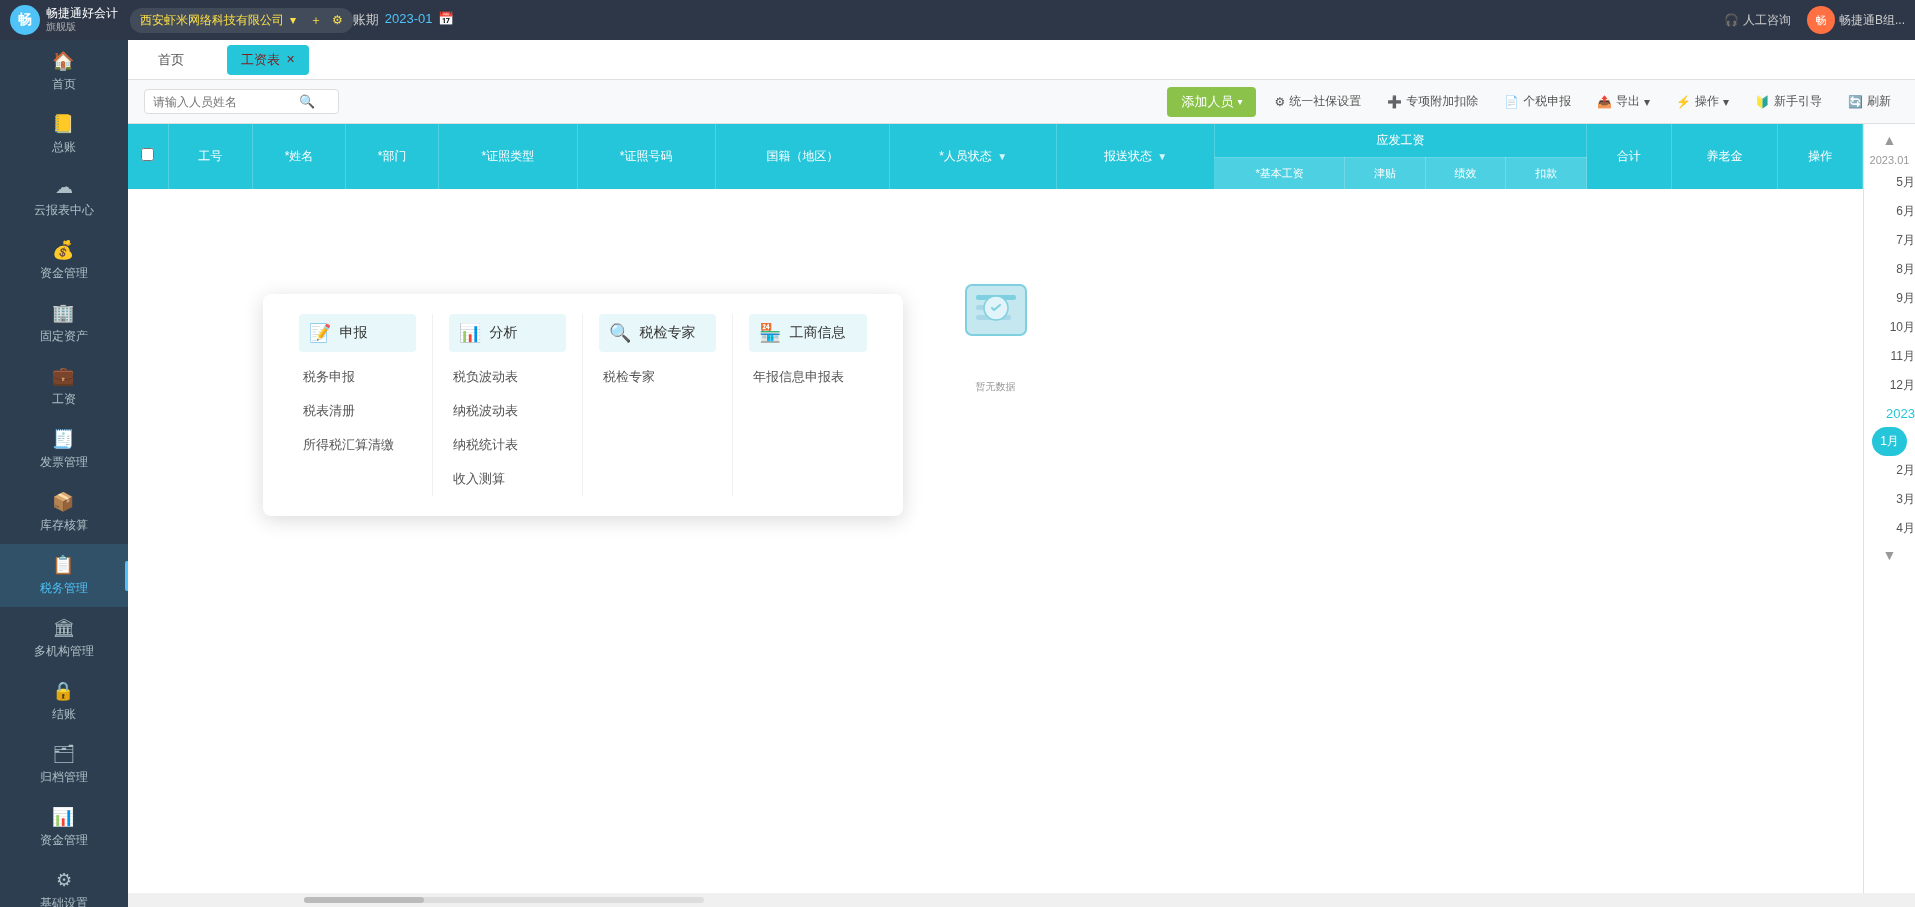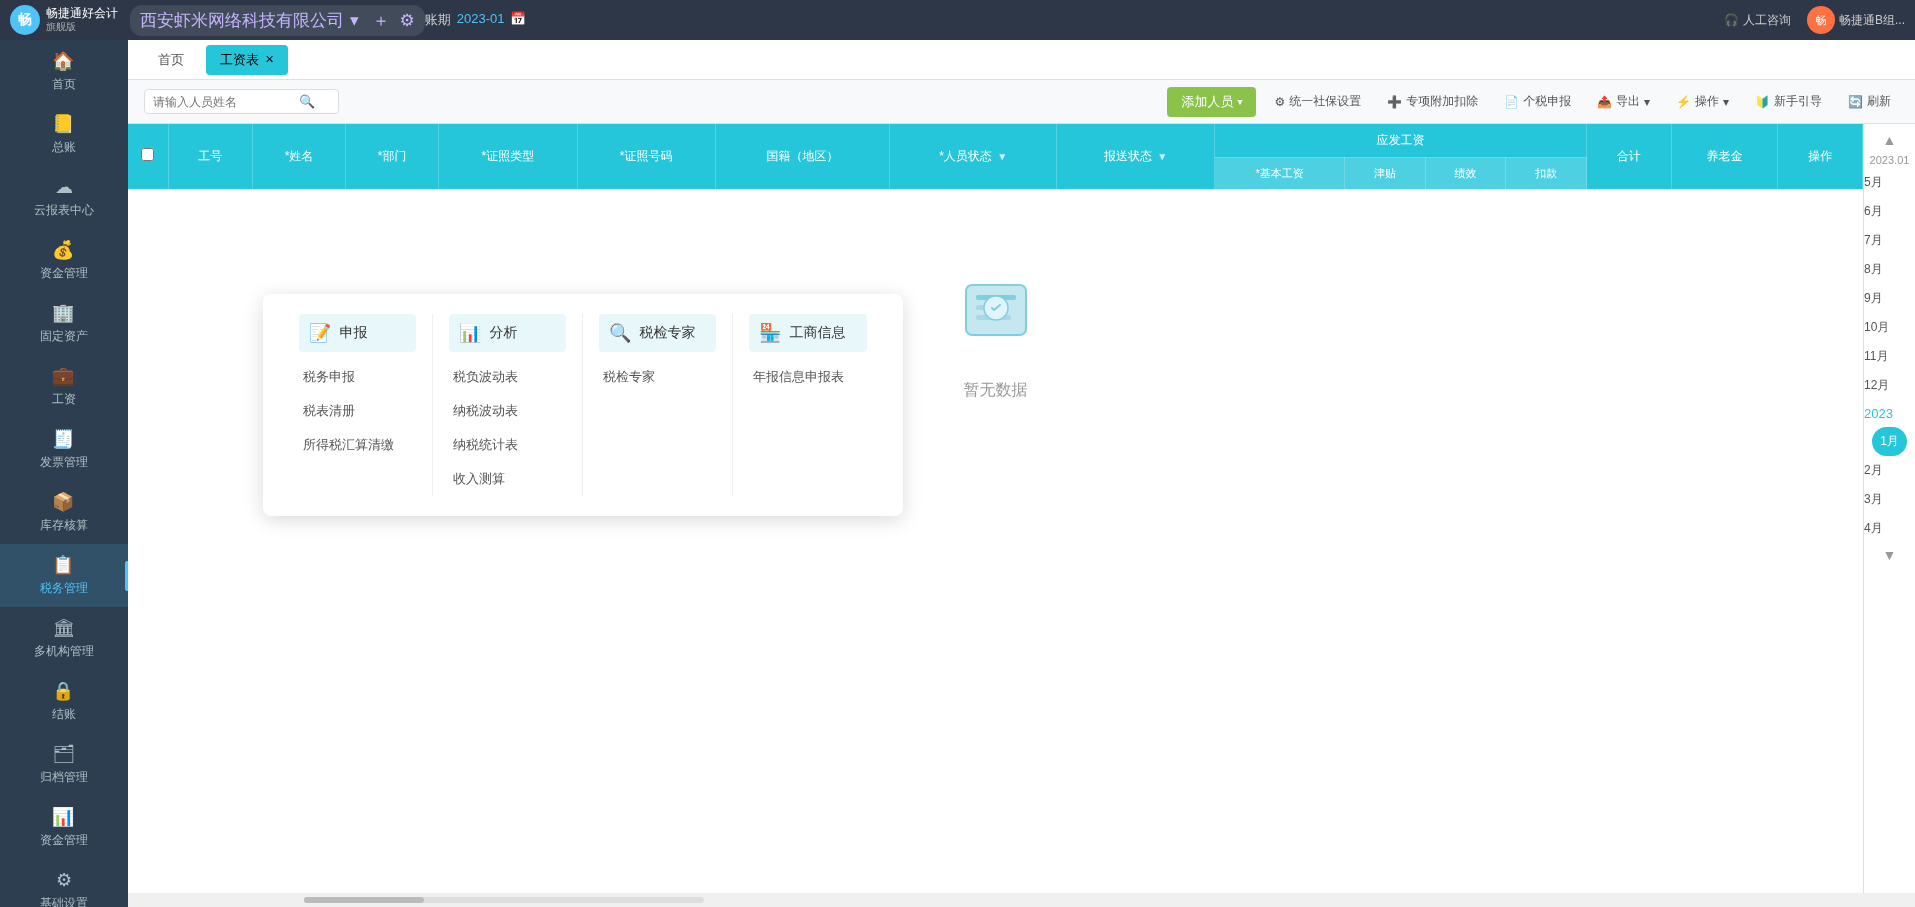--- a/index.html
+++ b/index.html
@@ -28,21 +28,21 @@
       border-radius: 50%;
       display: flex; align-items: center; justify-content: center;
       font-size: 14px; color: #fff; font-weight: bold;
     }
     .logo-text { font-size: 12px; line-height: 1.2; }
     .logo-sub { font-size: 10px; color: #aaa; }
     .company-selector {
       display: flex; align-items: center; gap: 6px;
       background: rgba(255,255,255,0.1);
       padding: 4px 10px; border-radius: 12px;
-      cursor: pointer; color: #c4b5fd; font-size: 17px;
+      cursor: pointer; color: #fde047; font-size: 12px;
     }
     .accounting-period { display: flex; align-items: flex-start; gap: 6px; color: #ccc; font-size: 13px; }
     .header-right { margin-left: auto; display: flex; align-items: center; gap: 16px; }
     .header-btn { display: flex; align-items: center; gap: 4px; color: #ccc; cursor: pointer; font-size: 12px; }
     .user-avatar { width: 28px; height: 28px; border-radius: 50%; background: #ff7043; display: flex; align-items: center; justify-content: center; color: #fff; font-size: 11px; }
 
     
     .main-layout { display: flex; height: calc(907px - 40px); }
 
     
@@ -73,21 +73,21 @@
       height: 40px; background: #fff; border-bottom: 1px solid #e0e0e0;
       display: flex; align-items: center; padding: 0 16px; gap: 8px;
       flex-shrink: 0;
     }
     .tab-item {
       padding: 6px 14px; border-radius: 4px 4px 0 0;
       cursor: pointer; font-size: 13px; color: #555;
       display: flex; align-items: center; gap: 6px;
     }
     .tab-item.active {
-      background: #26c6da; color: #000000; border-radius: 4px;
+      background: #26c6da; color: #7f1d1d; border-radius: 4px; margin-left: 21px;
     }
     .tab-close { font-size: 11px; cursor: pointer; }
 
     
     .toolbar {
       height: 44px; background: #f8f9fa; border-bottom: 1px solid #e0e0e0;
       display: flex; align-items: center; padding: 0 16px; gap: 10px;
       flex-shrink: 0;
     }
     .search-input {
@@ -123,21 +123,21 @@
     .data-table th.sub-header { background: #4dd0e1; font-size: 11px; }
     .checkbox-th { width: 40px; }
     .thead-top th { border-bottom: 1px solid rgba(255,255,255,0.3); }
 
     
     .empty-state {
       display: flex; flex-direction: column; align-items: center; justify-content: center;
       padding: 80px 0; color: #999;
     }
     .empty-icon { font-size: 60px; color: #b0d8e8; margin-bottom: 16px; }
-    .empty-text { font-size: 16px; }
+    .empty-text { font-size: 10px; }
 
     
     .dropdown-overlay {
       position: absolute; top: 170px; left: 135px;
       background: #fff; border-radius: 8px;
       box-shadow: 0 4px 20px rgba(0,0,0,0.15);
       z-index: 200; padding: 20px; width: 640px;
     }
     .dropdown-grid { display: grid; grid-template-columns: 1fr 1fr 1fr 1fr; gap: 0; }
     .dropdown-col { padding: 0 16px; }
@@ -155,21 +155,21 @@
     }
 
     
     .date-sidebar {
       width: 52px; background: #fff; border-left: 1px solid #e0e0e0;
       display: flex; flex-direction: column; align-items: center;
       padding: 4px 0; overflow-y: auto; flex-shrink: 0;
     }
     .date-month {
       font-size: 12px; color: #555; padding: 6px 0; cursor: pointer;
-      width: 100%; text-align: left; border-radius: 4px;
+      width: 100%; text-align: right; border-radius: 4px;
     }
     .date-month.active { background: #26c6da; color: #fff; border-radius: 20px; margin: 0 6px; width: auto; padding: 6px 8px; }
     .date-month.year-label { font-size: 11px; color: #26c6da; font-weight: bold; }
     .date-nav { cursor: pointer; color: #999; padding: 4px; font-size: 14px; }
 
     
     .date-sidebar::-webkit-scrollbar { width: 4px; }
     .date-sidebar::-webkit-scrollbar-thumb { background: #ddd; border-radius: 2px; }
 
     .filter-icon { font-size: 10px; color: rgba(255,255,255,0.8); margin-left: 2px; }

